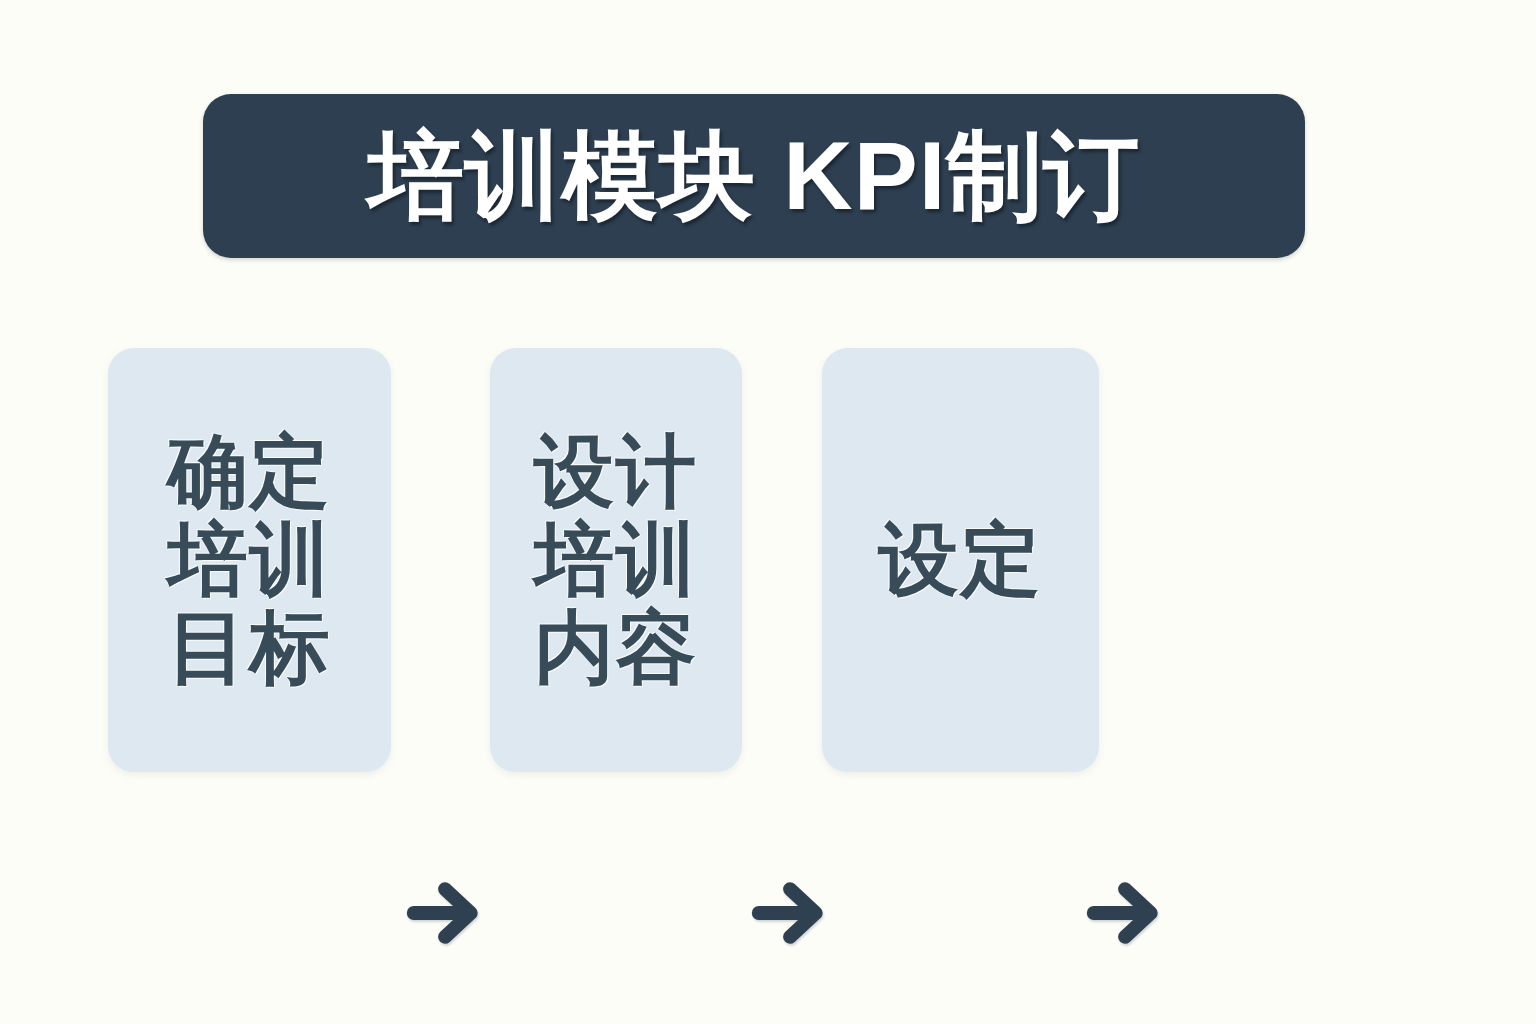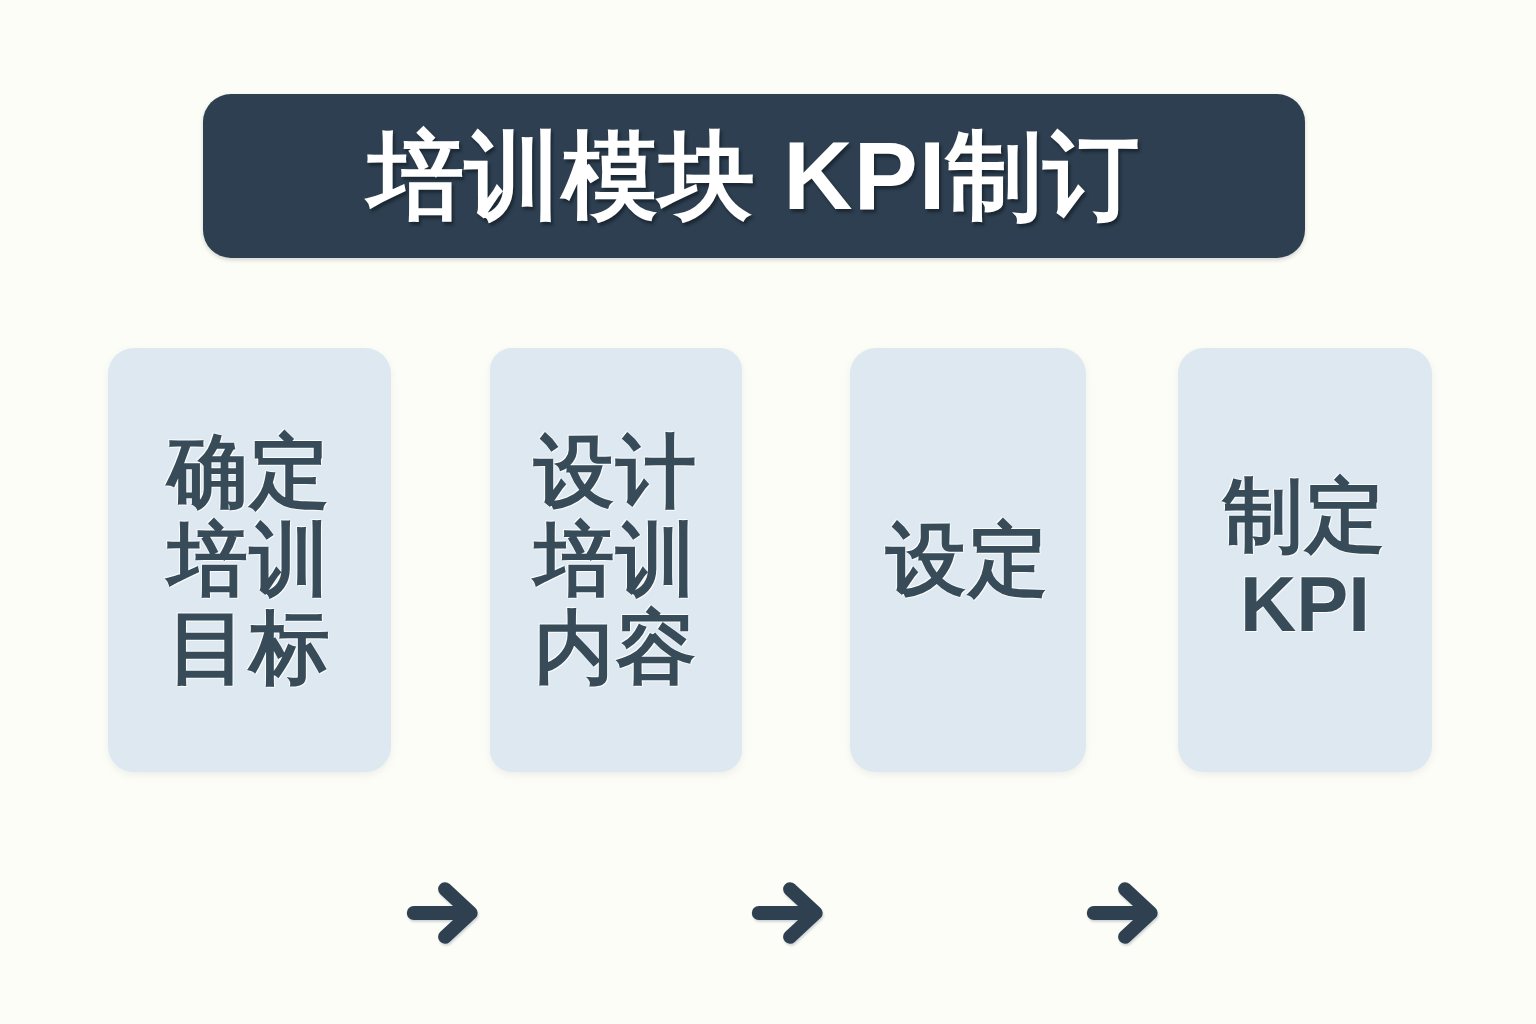--- a/index.html
+++ b/index.html
@@ -66,22 +66,22 @@
     border-radius: 26px;
     display: flex;
     flex-direction: column;
     align-items: center;
     justify-content: center;
     box-sizing: border-box;
     box-shadow: 0 3px 7px rgba(120,140,160,0.13);
   }
 
   .card-1 { left: 108px;  width: 283px; }
-  .card-2 { left: 490px;  width: 252px; border-radius: 22px; }
-  .card-3 { left: 822px;  width: 236px; margin-left: 28px; }
+  .card-2 { left: 490px;  width: 252px; }
+  .card-3 { left: 822px;  width: 277px; }
   .card-4 { left: 1178px; width: 254px; }
 
   .card-line {
     color: #374b59;
     font-size: 80px;
     font-weight: 700;
     line-height: 88px;
     letter-spacing: 2px;
     white-space: nowrap;
     text-align: center;
@@ -164,19 +164,15 @@
 
     <div class="flow-arrow arrow-3">
       <svg viewBox="0 0 100 100" xmlns="http://www.w3.org/2000/svg">
         <g fill="none" stroke="#2f4150" stroke-width="15" stroke-linecap="round" stroke-linejoin="round">
           <line x1="16" y1="50" x2="74" y2="50"></line>
           <polyline points="50,24 78,50 50,76"></polyline>
         </g>
       </svg>
     </div>
 
-    <div class="step-card card-4">
-      <div class="card-line">制定</div>
-      <div class="card-line latin">KPI</div>
-    </div>
 
   </div>
 </div>
 
 </body></html>

